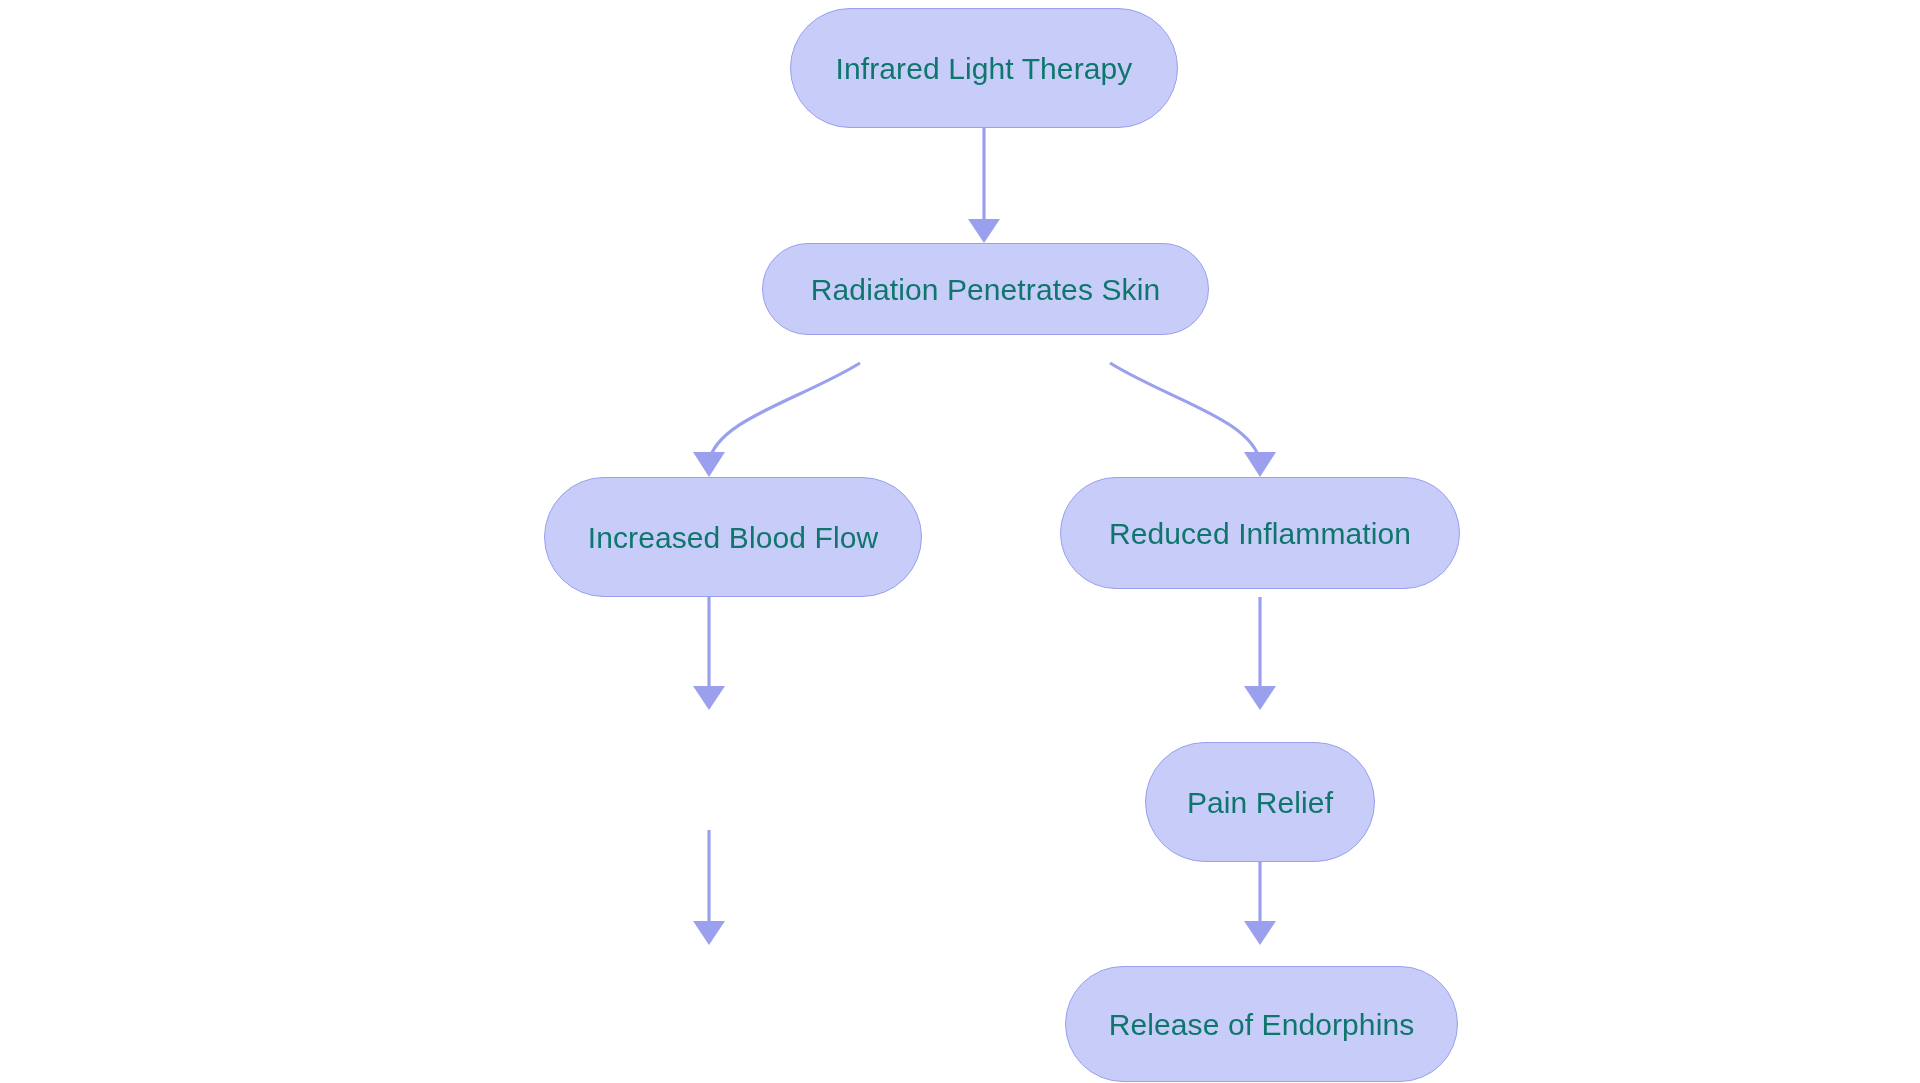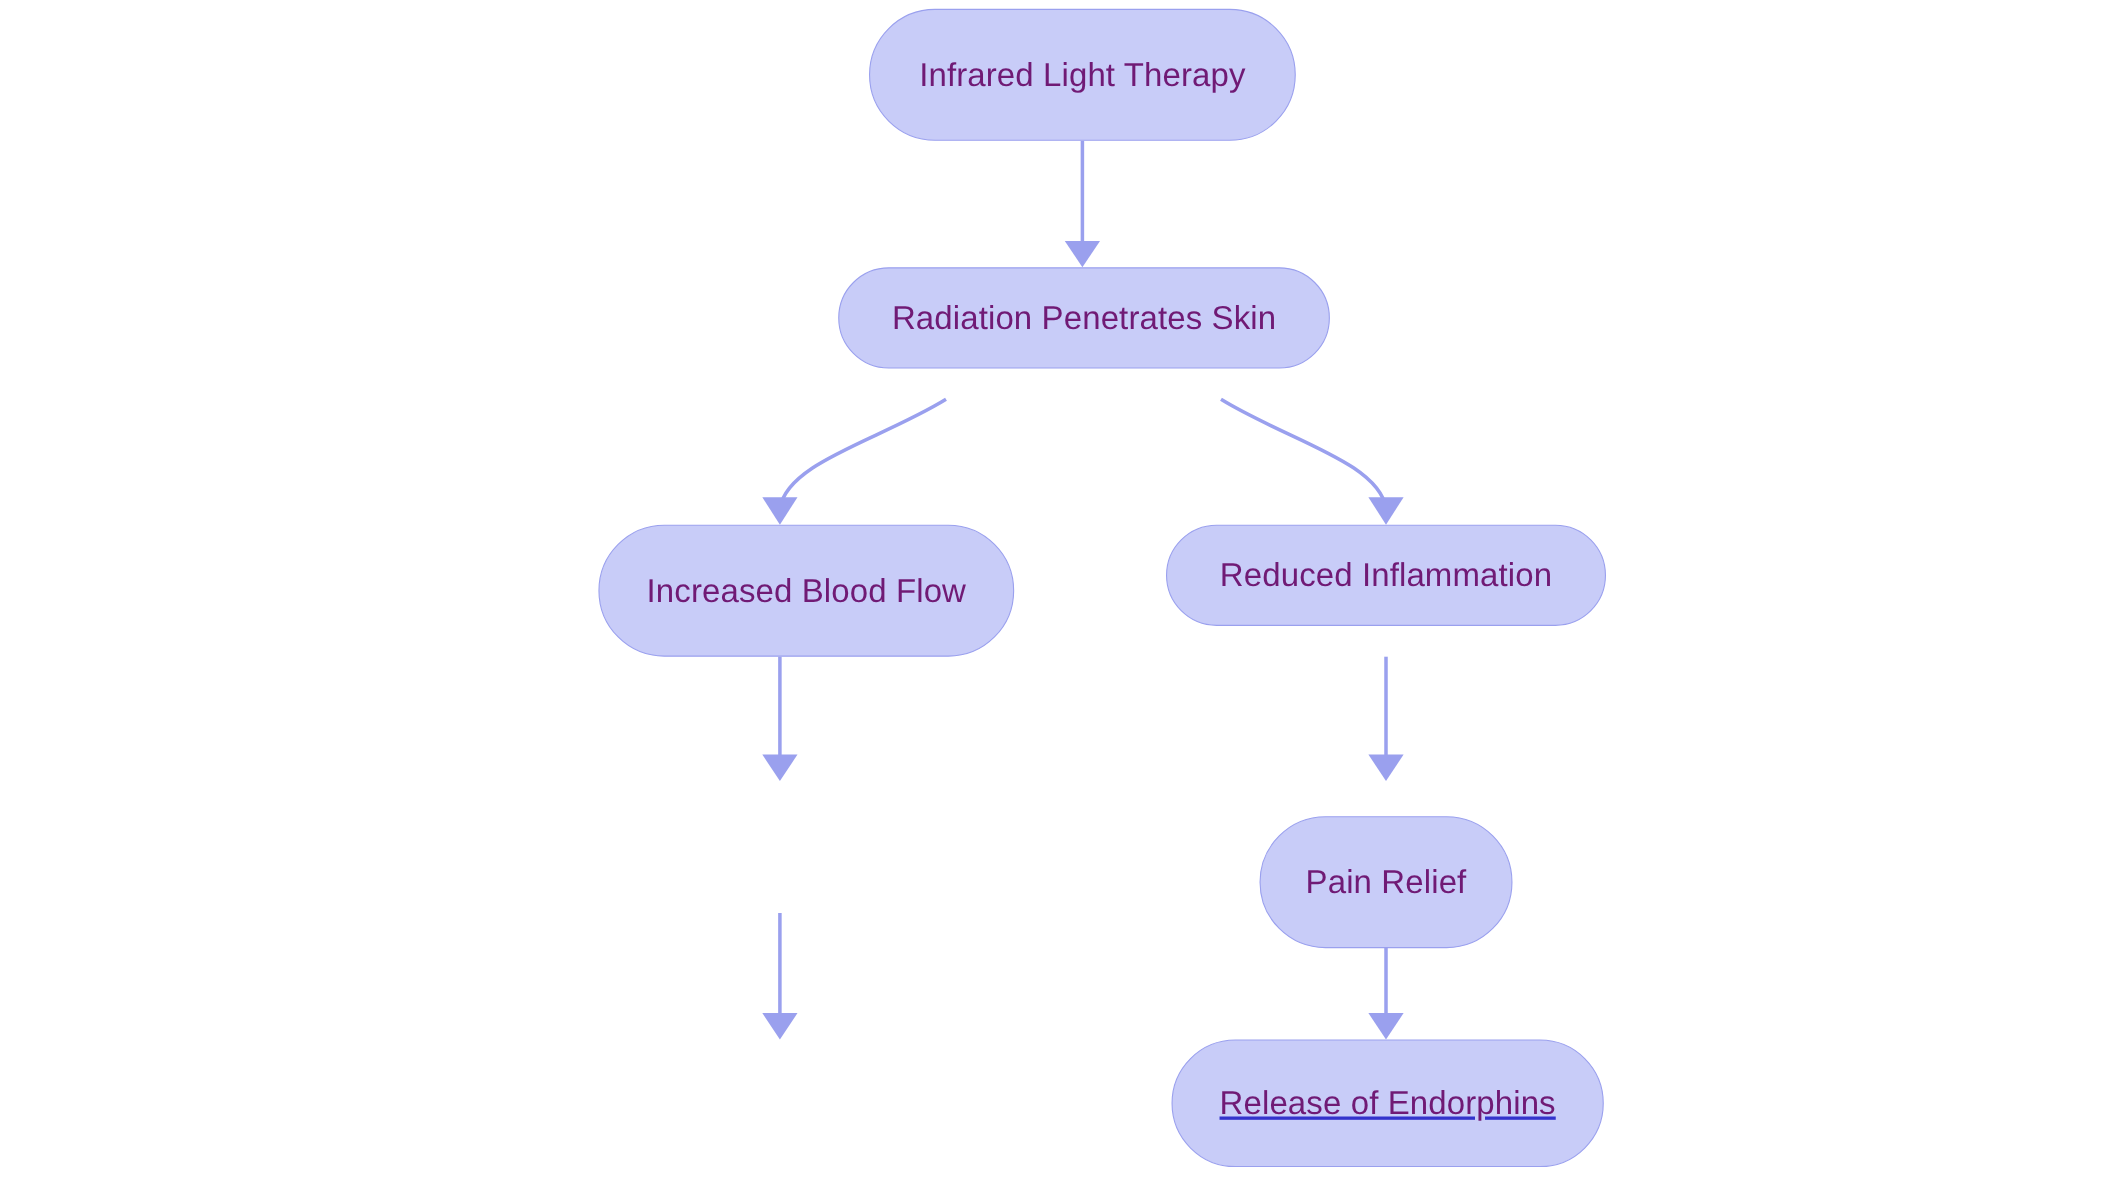--- a/index.html
+++ b/index.html
@@ -38,21 +38,21 @@
     text-align: center;
     color: #3333cc;
     font-family: "Liberation Sans", sans-serif;
     font-size: 30px;
     font-weight: 400;
     letter-spacing: 0.1px;
     white-space: nowrap;
     z-index: 2;
   }
   .node-label {
-    color: #701a75;
+    color: #0f766e;
     line-height: 1.1;
   }
 </style>
 </head>
 <body>
 
 <div id="flowchart" style="background: rgb(255, 255, 255);">
 
   <svg id="edge-layer" width="1920" height="1083" viewBox="0 0 1920 1083" xmlns="http://www.w3.org/2000/svg">
 
@@ -98,27 +98,27 @@
   </div>
 
   <div class="node" style="left: 762px; top: 243px; width: 447px; height: 92px; border-radius: 60px; background: rgb(200, 204, 248); border-color: rgb(154, 160, 238); color: rgb(51, 51, 204);">
     <span class="node-label">Radiation Penetrates Skin</span>
   </div>
 
   <div class="node" style="left: 544px; top: 477px; width: 378px; height: 120px; border-radius: 60px; background: rgb(200, 204, 248); border-color: rgb(154, 160, 238); color: rgb(51, 51, 204);">
     <span class="node-label">Increased Blood Flow</span>
   </div>
 
-  <div class="node" style="left: 1060px; top: 477px; width: 400px; height: 92px; border-radius: 60px; background: rgb(200, 204, 248); border-color: rgb(154, 160, 238); color: rgb(51, 51, 204);">
+  <div class="node" style="left: 1060px; top: 477px; width: 400px; height: 112px; border-radius: 60px; background: rgb(200, 204, 248); border-color: rgb(154, 160, 238); color: rgb(51, 51, 204);">
     <span class="node-label">Reduced Inflammation</span>
   </div>
 
 
   <div class="node" style="left: 1145px; top: 710px; width: 230px; height: 120px; border-radius: 60px; background: rgb(200, 204, 248); border-color: rgb(154, 160, 238); color: rgb(51, 51, 204); margin-top: 32px;">
     <span class="node-label">Pain Relief</span>
   </div>
 
 
-  <div class="node" style="left: 1065px; top: 945px; width: 393px; height: 116px; border-radius: 61px; background: rgb(200, 204, 248); border-color: rgb(154, 160, 238); color: rgb(51, 51, 204); text-decoration: underline;">
+  <div class="node" style="left: 1065px; top: 966px; width: 393px; height: 116px; border-radius: 61px; background: rgb(200, 204, 248); border-color: rgb(154, 160, 238); color: rgb(51, 51, 204);">
     <span class="node-label">Release of Endorphins</span>
   </div>
 
 </div>
 
 </body></html>

